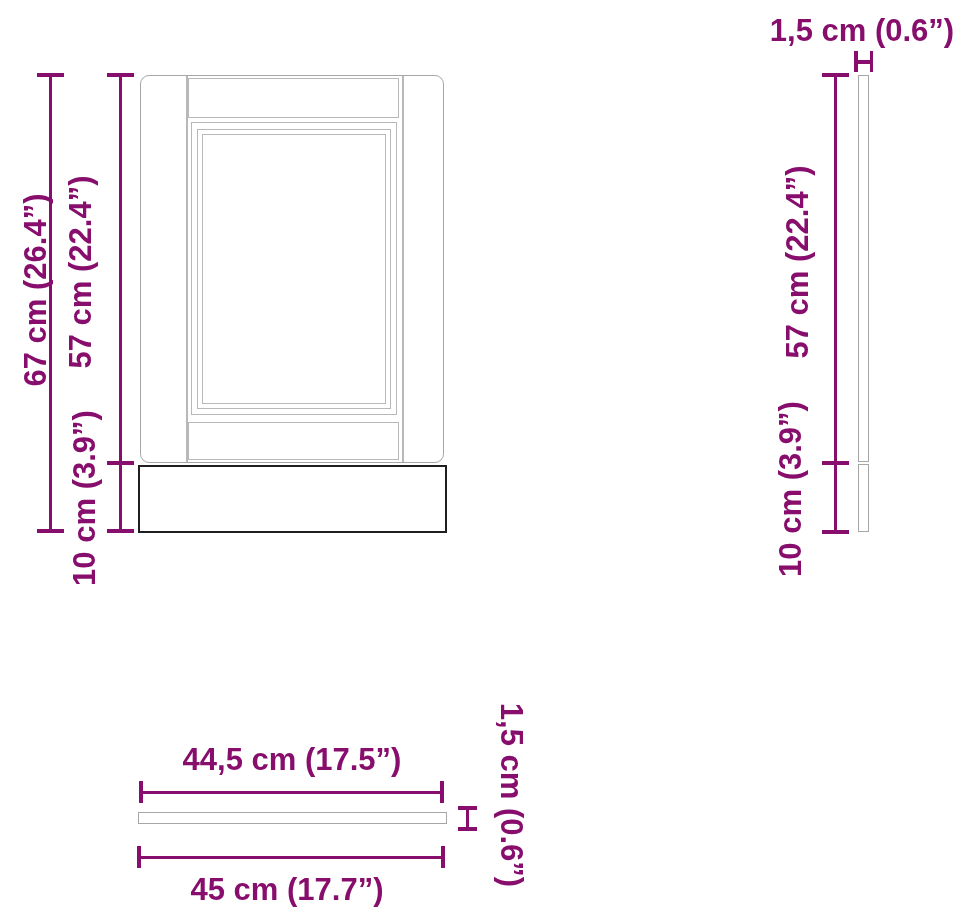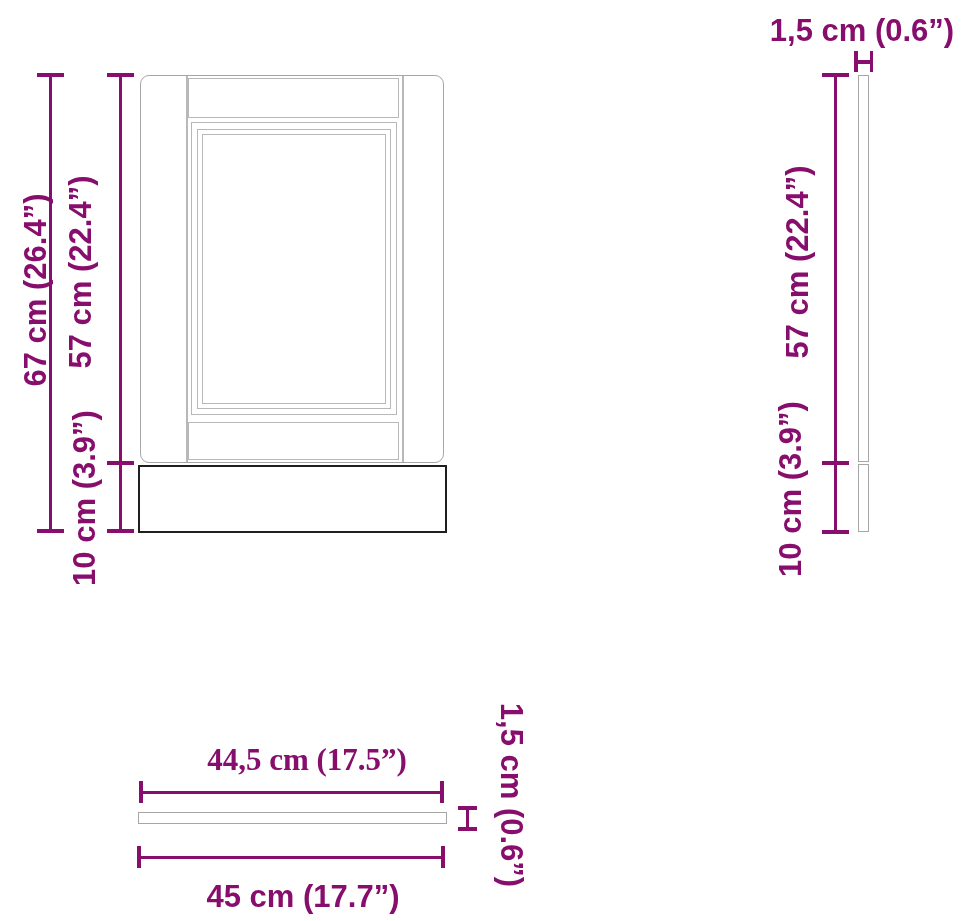--- a/index.html
+++ b/index.html
@@ -109,34 +109,34 @@
     <div class="tick-h" style="left:822px; top:530px;"></div>
     <div class="dim-label rot-ccw" style="left:797px; top:262px;">57 cm (22.4”)</div>
     <div class="dim-label rot-ccw" style="left:790px; top:489px;">10 cm (3.9”)</div>
 
     <div class="outline-box" style="left:858px; top:75px; width:11px; height:387px; border-width:1px;"></div>
     <div class="outline-box" style="left:858px; top:464px; width:11px; height:68px; border-width:1px;"></div>
   </div>
 
   <div>
 
-    <div class="dim-label horiz" style="left:307px; top:759px;font-family:Liberation Serif, serif;">44,5 cm (17.5”)</div>
+    <div class="dim-label horiz" style="left:292px; top:759px;">44,5 cm (17.5”)</div>
     <div class="hline" style="left:141px; top:791px; width:302px;"></div>
     <div class="tick-v" style="left:139px; top:781px;"></div>
     <div class="tick-v" style="left:440px; top:781px;"></div>
 
     <div class="outline-box" style="left:138px; top:812px; width:309px; height:12px; border-width:1px;"></div>
 
     <div>
       <div class="mark" style="left:458px; top:806px; width:19px; height:3.5px;"></div>
       <div class="mark" style="left:458px; top:827px; width:19px; height:3.5px;"></div>
       <div class="mark" style="left:465.5px; top:806px; width:3.5px; height:24px;"></div>
     </div>
 
     <div class="hline" style="left:139px; top:856px; width:305px;"></div>
     <div class="tick-v" style="left:137px; top:846px;"></div>
     <div class="tick-v" style="left:441px; top:846px;"></div>
-    <div class="dim-label horiz" style="left:303px; top:889px;margin-top:7px;">45 cm (17.7”)</div>
+    <div class="dim-label horiz" style="left:287px; top:889px;">45 cm (17.7”)</div>
 
     <div class="dim-label rot-cw" style="left:511px; top:795px;">1,5 cm (0.6”)</div>
   </div>
 
 </div>
 
 </body></html>

